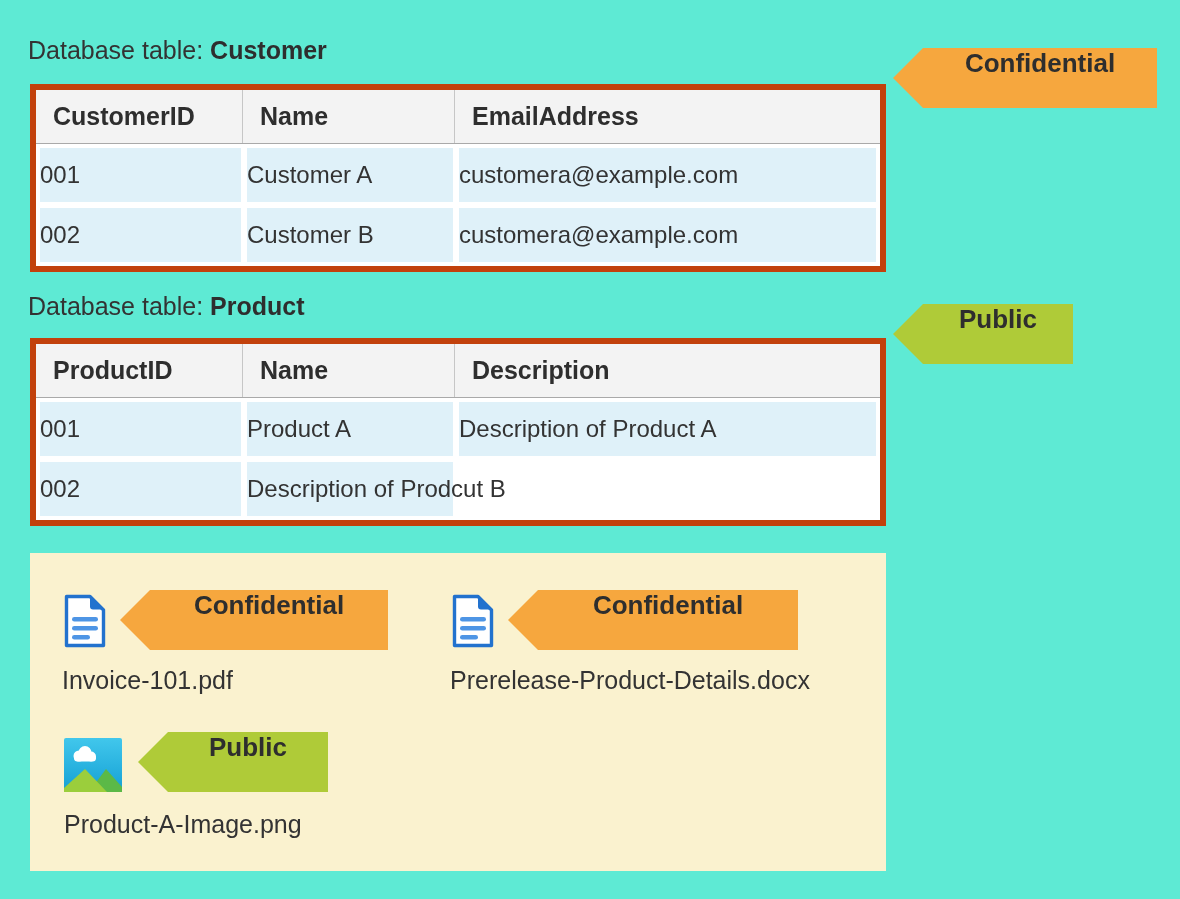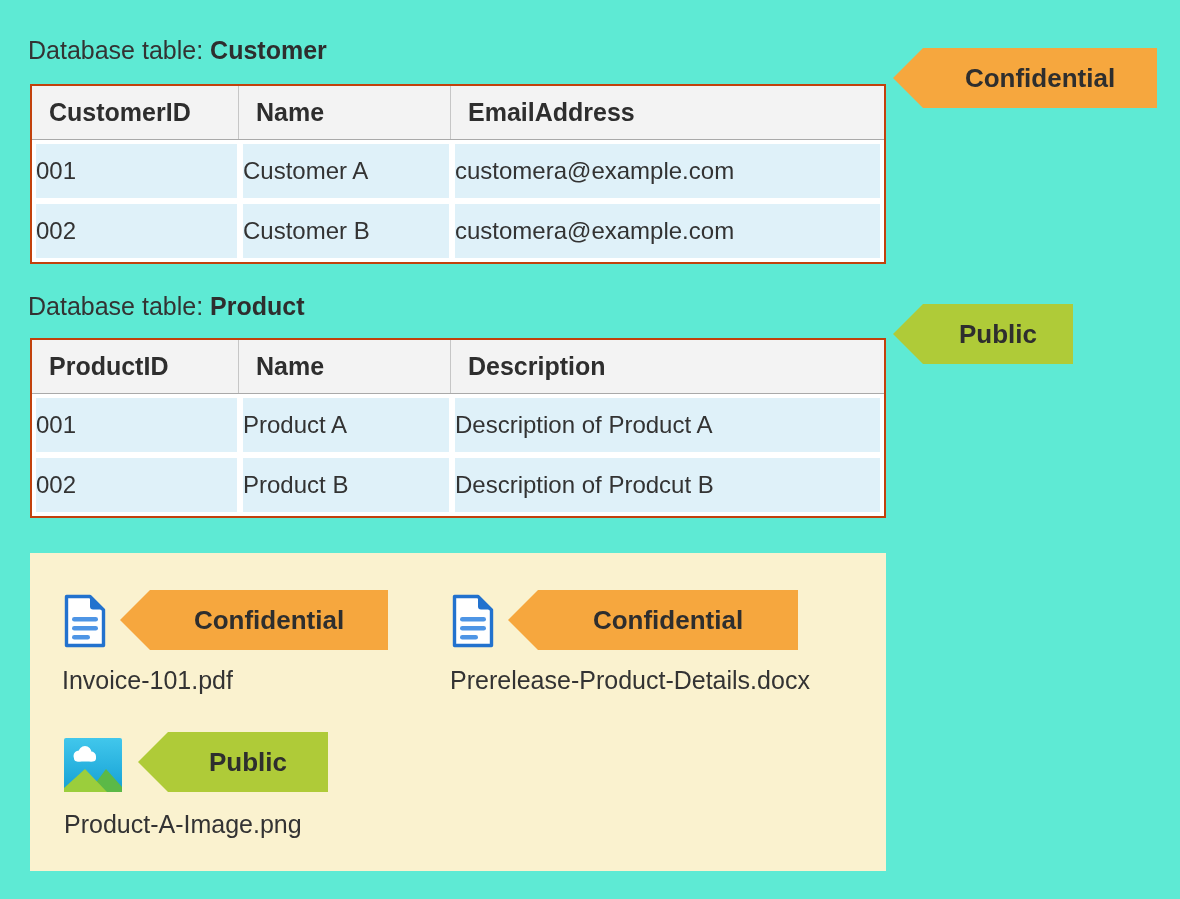--- a/index.html
+++ b/index.html
@@ -19,21 +19,21 @@
     color: #333333;
     white-space: nowrap;
   }
   .heading b { font-weight: 700; color: #2e2e2e; }
 
   
   .dtable {
     position: absolute;
     left: 30px;
     width: 856px;
-    border: 2px solid #c2410c;
+    border: 6px solid #c2410c;
     background: #ffffff;
   }
   .thead {
     display: grid;
     grid-template-columns: 207px 212px 1fr;
     background: #f3f3f3;
     border-bottom: 1px solid #a9a9a9;
     height: 54px;
   }
   .th {
@@ -59,21 +59,20 @@
     font-size: 24px;
     color: #333333;
     white-space: nowrap;
   }
 
   
   .tag {
     position: absolute;
     height: 60px;
     display: flex;
-    align-items: center;
     justify-content: center;
     padding-left: 30px; 
     clip-path: polygon(0 50%, 30px 0, 100% 0, 100% 100%, 30px 100%);
     font-weight: 700;
     font-size: 26px;
     color: #2e2e2e;
     white-space: nowrap;
   }
   .tag.orange { background: #f6a73e; }
   .tag.green  { background: #afcb38; }
@@ -143,21 +142,20 @@
       <div class="th">Description</div>
     </div>
     <div class="tbody">
       <div class="trow">
         <div class="td">001</div>
         <div class="td">Product A</div>
         <div class="td">Description of Product A</div>
       </div>
       <div class="trow">
         <div class="td">002</div>
-        <div class="td">Product B</div>
         <div class="td">Description of Prodcut B</div>
       </div>
     </div>
   </div>
 
   <div class="panel"></div>
 
   <svg class="file-icon" style="left:62px; top:592px;" width="46" height="58" viewBox="0 0 46 58">
     <path d="M4.5 4.5 H28 L41.5 18 V53.5 H4.5 Z" fill="#ffffff" stroke="#2272ce" stroke-width="3.4" stroke-linejoin="round"></path>
     <path d="M28 4.5 V14.5 a3 3 0 0 0 3 3 H41.5 Z" fill="#2272ce"></path>

